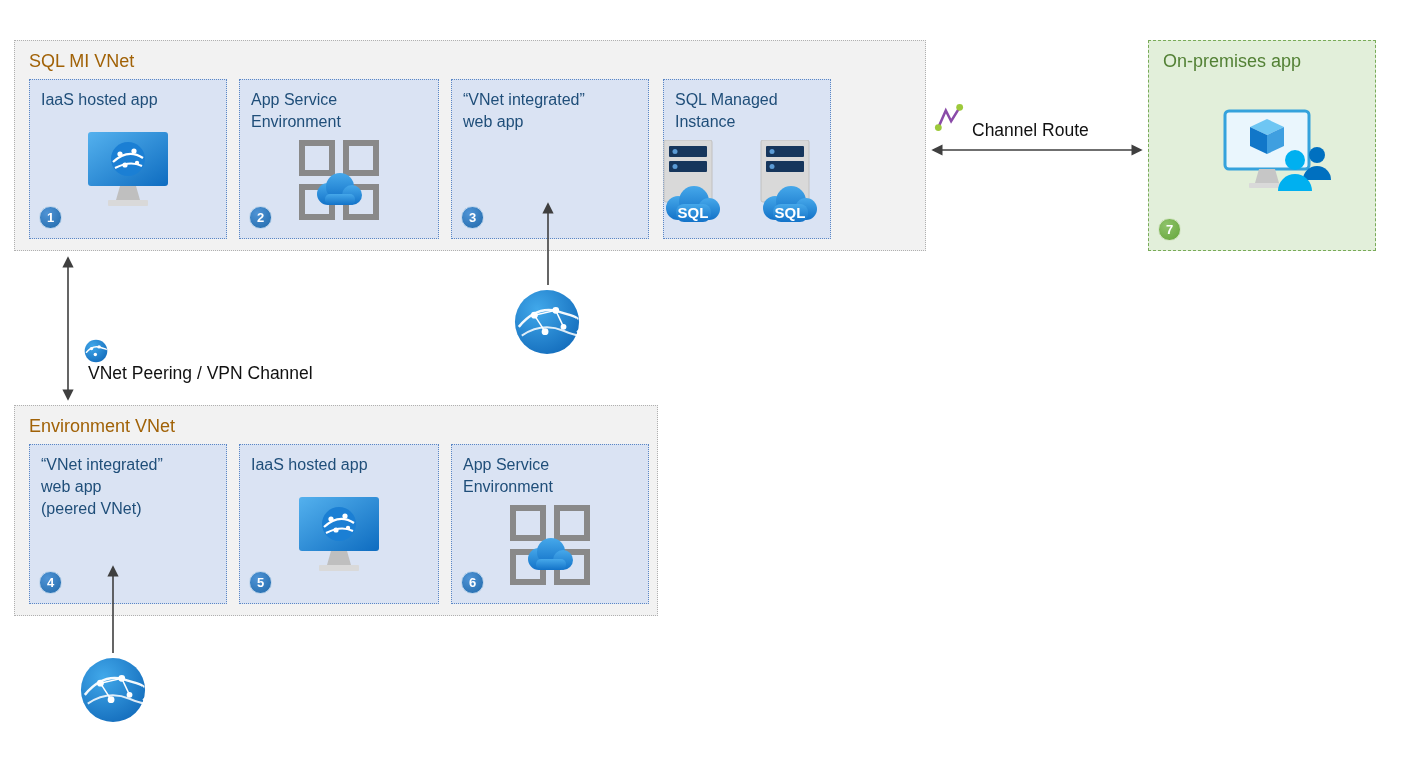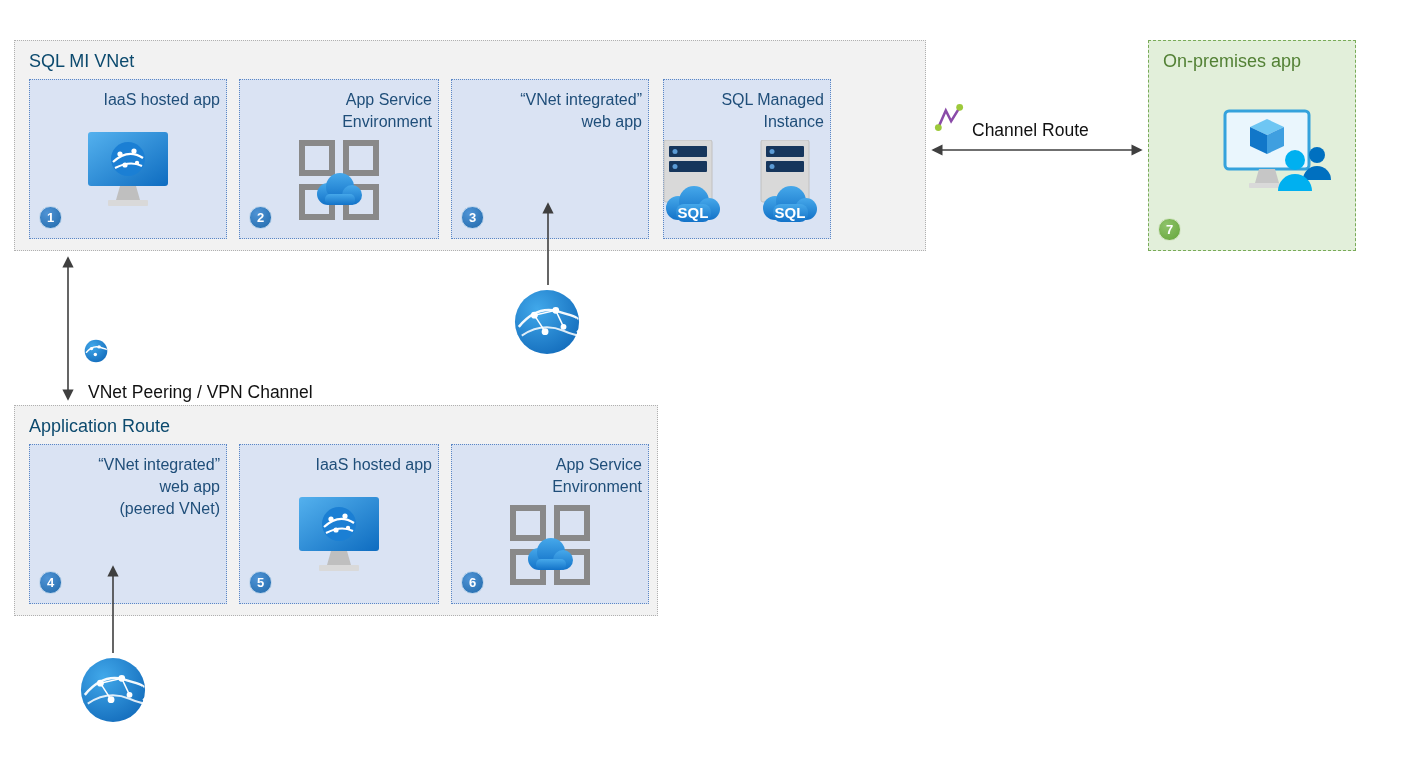--- a/index.html
+++ b/index.html
@@ -3,31 +3,31 @@
 <meta charset="utf-8">
 <style>
   html,body{margin:0;padding:0;background:#ffffff;}
   .canvas{
     position:relative;width:1408px;height:759px;overflow:hidden;
     font-family:"Liberation Sans", sans-serif;background:#ffffff;
   }
   .group{position:absolute;background:#f2f2f2;border:1px dotted #b0b0b0;box-sizing:border-box;}
   .sql-mi{left:14px;top:40px;width:912px;height:211px;}
   .app-vnet{left:14px;top:405px;width:644px;height:211px;}
-  .on-prem{left:1148px;top:40px;width:208px;height:211px;background:#e2efda;border:1px dashed #79ab58;}
-  .group-title{position:absolute;top:10px;left:14px;font-size:18px;color:#0c4a6e;}
+  .on-prem{left:1148px;top:40px;width:228px;height:211px;background:#e2efda;border:1px dashed #79ab58;}
+  .group-title{position:absolute;top:10px;left:14px;font-size:18px;color:#a16207;}
   .on-prem .group-title{color:#538135;}
   .box{position:absolute;top:38px;width:198px;height:160px;background:#dae3f3;
        border:1px dotted #5b87c5;box-sizing:border-box;}
   .pos1{left:14px;}
   .pos2{left:224px;width:200px;}
   .pos3{left:436px;}
   .pos4{left:648px;width:168px;}
   .box-label{position:absolute;top:9px;left:11px;right:6px;font-size:16px;line-height:1.38;
-             color:#1f4e79;white-space:pre-line;text-align:right;}
+             color:#1f4e79;white-space:pre-line;}
   .badge{position:absolute;left:9px;bottom:9px;width:23px;height:23px;border-radius:50%;
          background:radial-gradient(circle at 35% 30%, #4f94d6, #2e75b6 72%);
          border:1.5px solid #bdd5ec;color:#ffffff;font-size:13px;font-weight:bold;
          display:flex;align-items:center;justify-content:center;box-sizing:border-box;}
   .badge.green{background:radial-gradient(circle at 35% 30%, #8fc36b, #70ad47 72%);
          border-color:#d5e6c6;}
   .icon-center{position:absolute;left:50%;transform:translateX(-50%);}
   .abs{position:absolute;}
   .conn-label{position:absolute;font-size:17.5px;color:#111111;white-space:nowrap;}
   .overlay{position:absolute;left:0;top:0;z-index:10;pointer-events:none;}
@@ -150,21 +150,21 @@
       <polygon points="73,20 56,28 56,47 73,39" fill="#3f9fe0"></polygon>
       <circle cx="106" cy="48" r="8" fill="#0070c0"></circle>
       <path d="M92,73 a14,14 0 0 1 28,0 z" fill="#0070c0"></path>
       <circle cx="84" cy="53" r="10" fill="#00b0f0"></circle>
       <path d="M67,84 a17,17 0 0 1 34,0 z" fill="#00b0f0"></path>
     </svg>
     <div class="badge green">7</div>
   </section>
 
   <section class="group app-vnet">
-    <div class="group-title">Application Route</div>
+    <div class="group-title">Environment VNet</div>
 
     <div class="box pos1">
       <div class="box-label">“VNet integrated”
 web app
 (peered VNet)</div>
       <div class="badge">4</div>
     </div>
 
     <div class="box pos2">
       <div class="box-label">IaaS hosted app</div>
@@ -238,21 +238,21 @@
     <circle cx="33" cy="45" r="5" fill="#ffffff"></circle>
   </svg>
 
   <div class="conn-label" style="left:972px;top:120px">Channel Route</div>
   <svg class="abs" style="left:933px;top:102px" width="32" height="32" viewBox="0 0 30 30">
     <path d="M5,24 L12,8 L17,18 L25,5" stroke="#8a4ba8" stroke-width="2.4" fill="none"></path>
     <circle cx="5" cy="24" r="3.2" fill="#9dc93b"></circle>
     <circle cx="25" cy="5" r="3.2" fill="#9dc93b"></circle>
   </svg>
 
-  <div class="conn-label" style="left:88px;top:382px">VNet Peering / VPN Channel</div>
+  <div class="conn-label" style="left:88px;top:363px">VNet Peering / VPN Channel</div>
 
   <svg class="overlay" width="1408" height="759">
     <line x1="68" y1="258" x2="68" y2="399" stroke="#3f3f3f" stroke-width="1.6" marker-start="url(#arr)" marker-end="url(#arr)"></line>
     <line x1="933" y1="150" x2="1141" y2="150" stroke="#3f3f3f" stroke-width="1.6" marker-start="url(#arr)" marker-end="url(#arr)"></line>
     <line x1="548" y1="285" x2="548" y2="204" stroke="#3f3f3f" stroke-width="1.6" marker-end="url(#arr)"></line>
     <line x1="113" y1="653" x2="113" y2="567" stroke="#3f3f3f" stroke-width="1.6" marker-end="url(#arr)"></line>
   </svg>
 
 </div>
 

